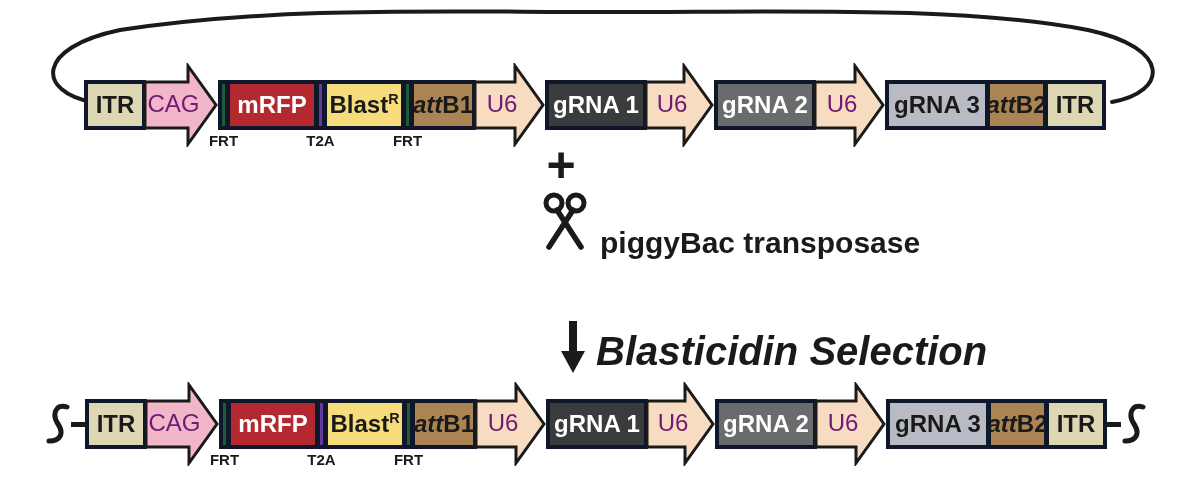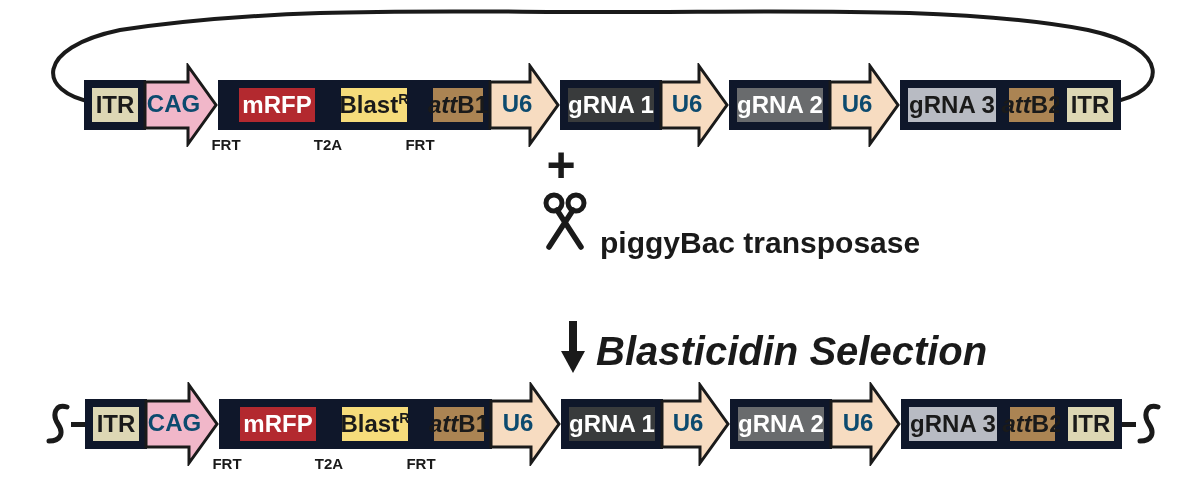--- a/index.html
+++ b/index.html
@@ -7,32 +7,32 @@
     width:1200px; height:500px; background:#ffffff; position:relative;
     font-family:"Liberation Sans", sans-serif; overflow:hidden;
     -webkit-font-smoothing:antialiased;
   }
   .stage { position:absolute; inset:0; }
 
   
   .construct-row { position:absolute; display:flex; align-items:center; height:84px; }
   .seg { position:relative; flex:none; }
   .seg.box {
-    height:50px; box-sizing:border-box; border:8px solid #0f172a;
+    height:50px; box-sizing:border-box; border:4px solid #0f172a;
     display:flex; align-items:center; justify-content:center;
     font-weight:bold; font-size:24px; color:#1a1a1a; letter-spacing:0px;
   }
   .seg.box.merge { margin-left:-3px; }
   .seg.arrow { height:84px; }
   .seg.arrow.after-box { margin-left:-3px; }
   .seg.arrow svg { display:block; }
   .arrow-label {
     position:absolute; top:50%; left:0; transform:translateY(-52%);
     width:calc(100% - 14px); text-align:center;
-    font-weight:bold; font-size:24px; color:#0c4a6e; white-space:nowrap;
+    font-weight:normal; font-size:24px; color:#701a75; white-space:nowrap;
   }
   .below-label {
     position:absolute; top:48px; left:50%; transform:translateX(-50%);
     font-weight:bold; font-size:15px; color:#1a1a1a; white-space:nowrap;
   }
   .box-label { white-space:nowrap; }
   .box-label sup { font-size:0.60em; vertical-align:super; line-height:0; }
   .box-label i, .it { }
 
   

